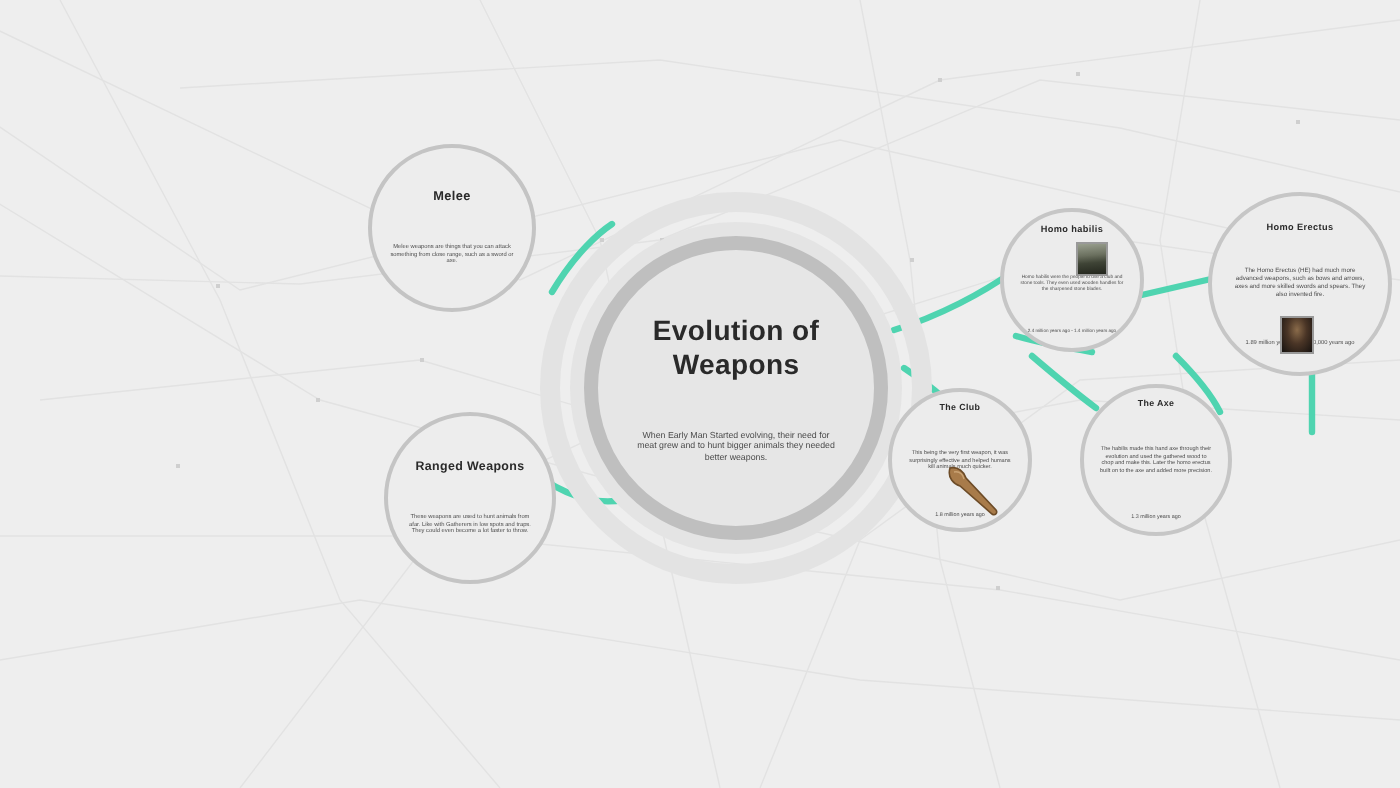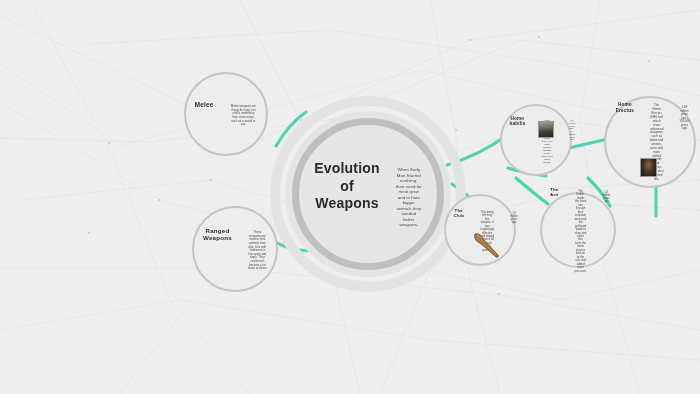--- a/index.html
+++ b/index.html
@@ -20,21 +20,21 @@
     border-radius:50%;
     box-sizing:border-box;
     display:flex;flex-direction:column;
     align-items:center;justify-content:center;
     text-align:center;
     background:#ececec;
     border:2px solid #c9c9c9;
   }
   .node .inner{
     width:78%;
-    display:flex;flex-direction:row;
+    display:flex;flex-direction:column;align-items:center;
     gap:16px;
   }
   .node-title{
     font-weight:bold;color:#2a2a2a;letter-spacing:.2px;line-height:1.15;
   }
   .node-body{
     color:#4c4c4c;line-height:1.25;
   }
   .node-date{color:#4c4c4c;line-height:1.2;}
 

